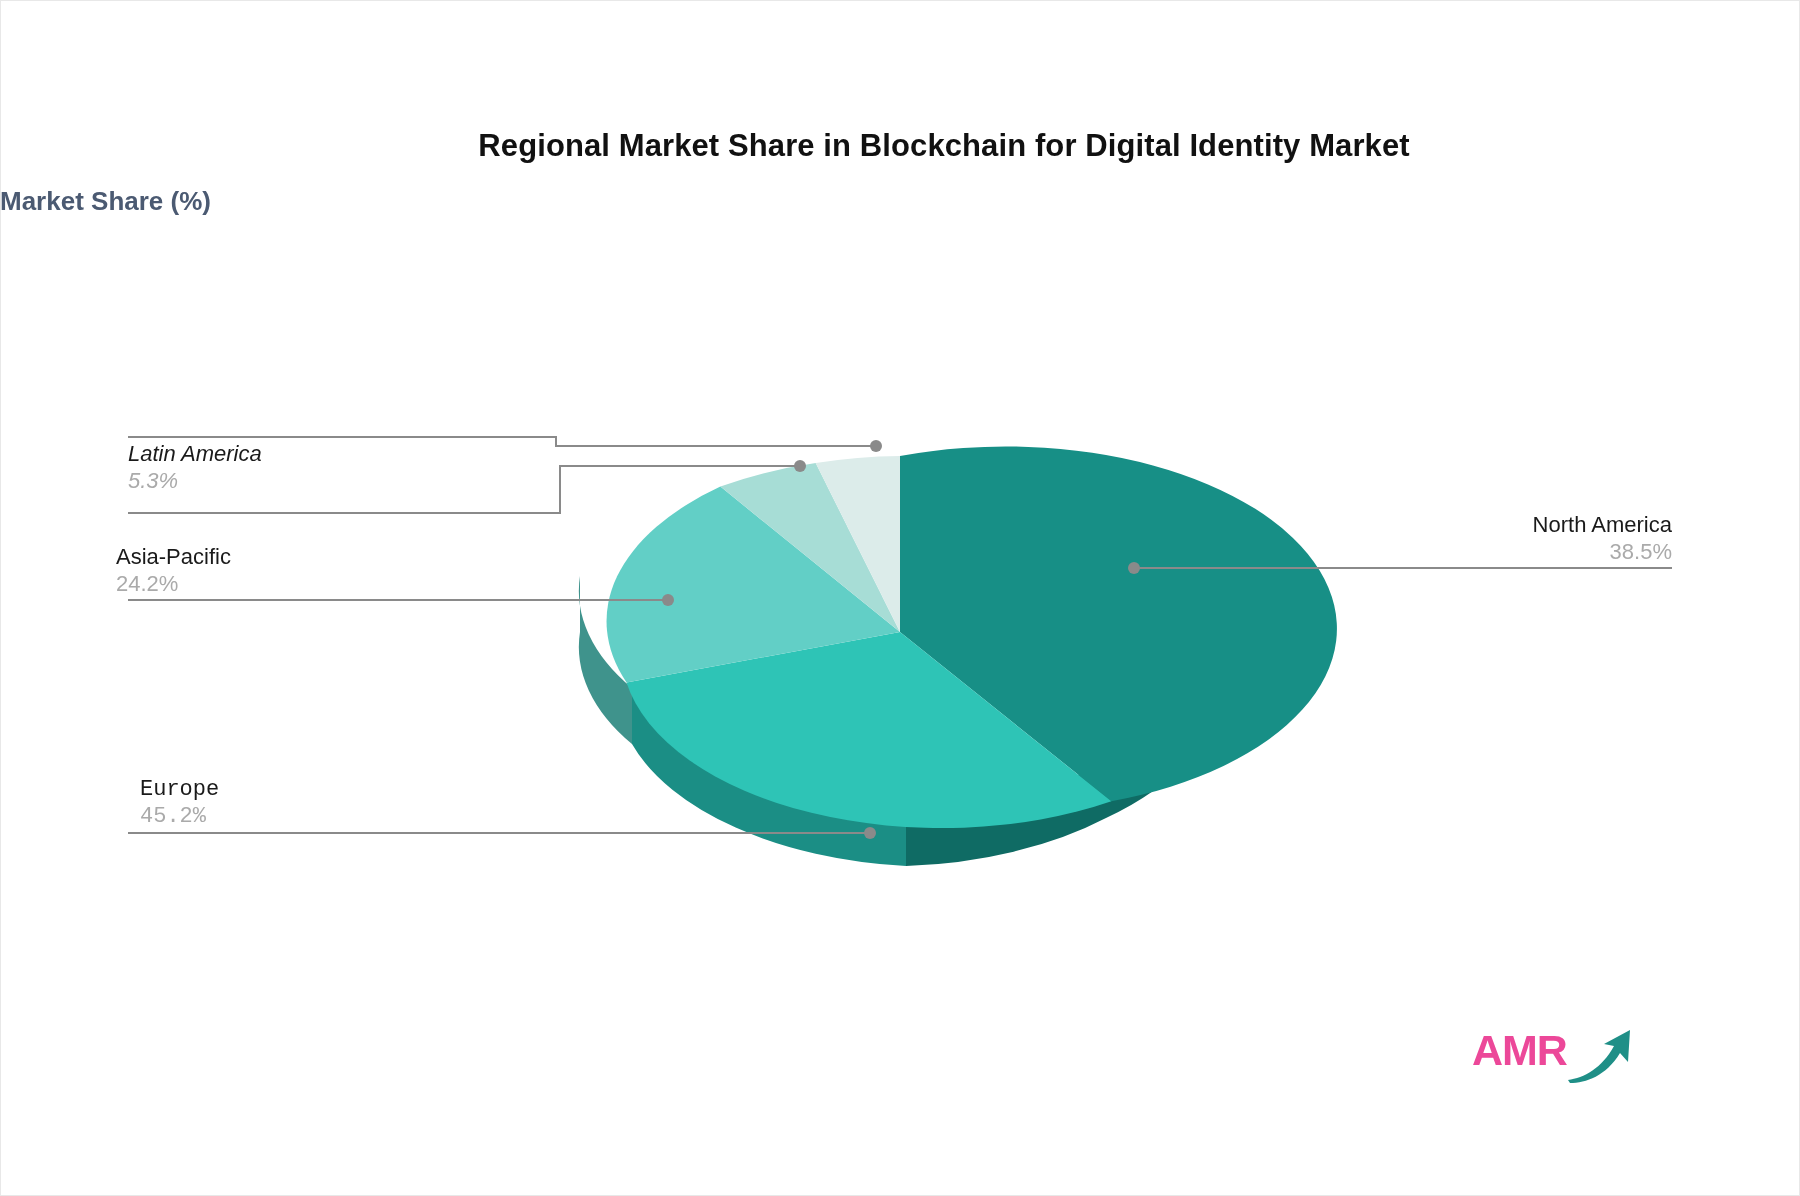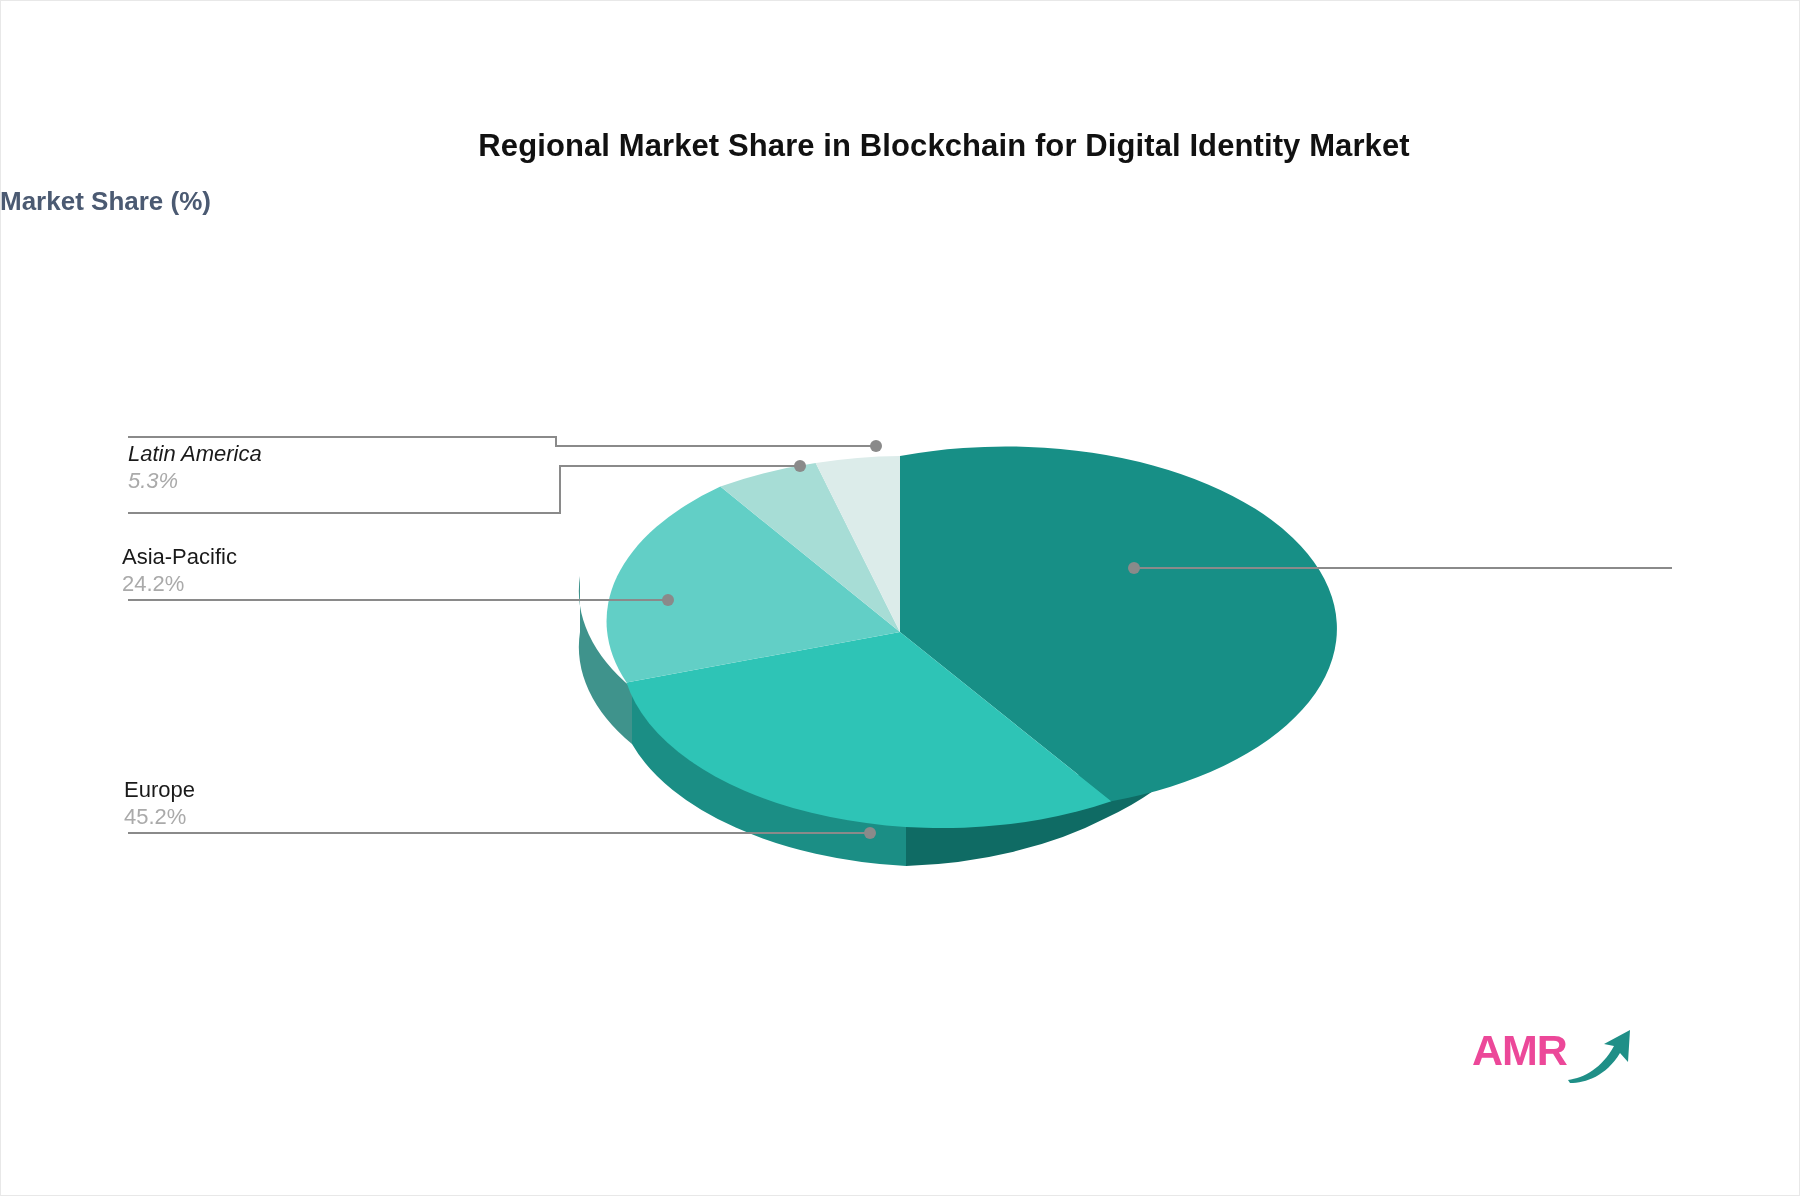--- a/index.html
+++ b/index.html
@@ -164,30 +164,34 @@
       <circle cx="1134" cy="568" r="6"></circle>
     </g>
   </svg>
 
 
   <div class="label-group left" style="left:128px; top:441px;font-style:italic;">
     <div class="label-name">Latin America</div>
     <div class="label-value">5.3%</div>
   </div>
 
-  <div class="label-group left" style="left:122px; top:544px;">
+  <div class="label-group left" style="left:116px; top:544px;">
     <div class="label-name">Asia-Pacific</div>
     <div class="label-value">24.2%</div>
   </div>
 
-  <div class="label-group left" style="left:124px; top:777px;">
+  <div class="label-group left" style="left:140px; top:777px;font-family:Liberation Mono, monospace;">
     <div class="label-name">Europe</div>
     <div class="label-value">45.2%</div>
   </div>
 
+  <div class="label-group right" style="left:1172px; width:500px; top:512px;">
+    <div class="label-name">North America</div>
+    <div class="label-value">38.5%</div>
+  </div>
 
   <div id="amr-logo">
     <div class="amr-text">AMR</div>
     <svg class="amr-swoosh" width="74" height="60" viewBox="0 0 74 60">
       <path d="M 4 56 C 20 54 38 44 50 22 L 40 20 L 66 6 L 64 38 L 56 29 C 42 52 22 59 6 59 Z" fill="#1f8f87"></path>
     </svg>
   </div>
 
 </div>
 

